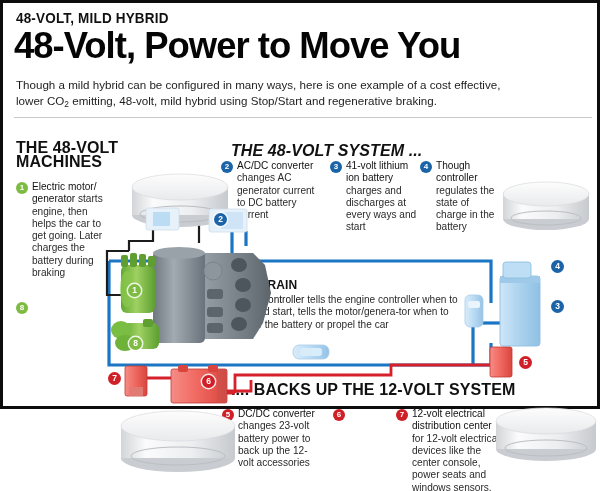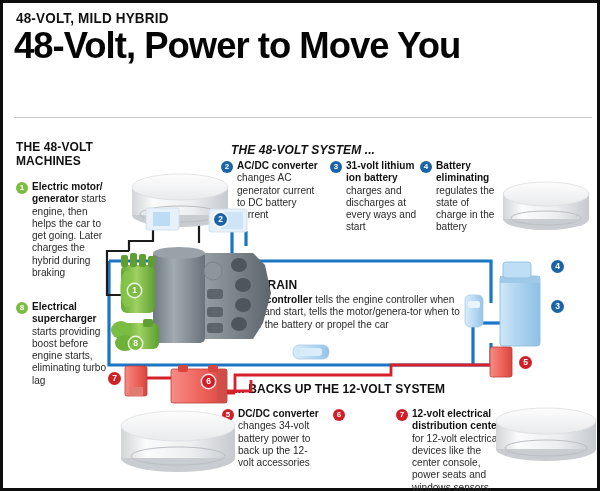--- a/index.html
+++ b/index.html
@@ -2,21 +2,21 @@
 <html><head>
 <meta charset="utf-8">
 <style>
   html,body{margin:0;padding:0;background:#ffffff;}
   body{
     width:600px;height:491px;overflow:hidden;position:relative;
     font-family:"Liberation Sans","DejaVu Sans",sans-serif;
     color:#1a1a1a;
   }
   #page{
-    position:absolute;inset:0;width:600px;height:491px;
+    position:absolute;inset:0;width:600px;height:409px;
     border:3px solid #0d0d0d;box-sizing:border-box;background:#fff;
   }
   
   .kicker{
     position:absolute;left:13px;top:8px;
     font-size:14.5px;font-weight:bold;letter-spacing:.2px;
     color:#111;line-height:1;white-space:nowrap;
     transform:scaleX(.93);transform-origin:left center;
   }
   .headline{
@@ -29,32 +29,32 @@
     position:absolute;left:13px;top:74px;width:568px;
     font-size:11.6px;line-height:15.5px;color:#1d1d1d;
   }
   .intro sub{font-size:8.4px;vertical-align:-2px;}
   .rule{
     position:absolute;left:11px;top:114px;width:578px;height:1px;
     background:#c8c8c8;
   }
   
   .sec-head{
-    position:absolute;font-size:12px;font-weight:bold;color:#111;
+    position:absolute;font-size:16px;font-weight:bold;color:#111;
     line-height:13.5px;letter-spacing:.1px;
   }
   
   .callout{position:absolute;font-size:10.1px;line-height:12.3px;color:#2a2a2a;}
   .callout .badge{
     position:absolute;left:0;top:1px;width:12px;height:12px;border-radius:50%;
     color:#fff;font-size:8px;font-weight:bold;text-align:center;
     line-height:12px;
   }
   .callout .body{margin-left:16px;display:block;}
-  .callout .body b{color:#111;font-weight:bold;}
+  .callout .body b{color:#111;font-weight:normal;}
   .g .badge{background:#7dbb42;}
   .b .badge{background:#1b64a8;}
   .r .badge{background:#cf2027;}
 
   
   #diagram{position:absolute;left:0;top:0;width:600px;height:491px;pointer-events:none;}
 
   
   .dbadge{
     position:absolute;width:13px;height:13px;border-radius:50%;
@@ -65,62 +65,65 @@
   .db{background:#1b64a8;}
   .dr{background:#cf2027;}
 </style>
 </head>
 <body>
 
 <div id="page">
 
   <div class="kicker">48-VOLT, MILD HYBRID</div>
   <div class="headline">48-Volt, Power to Move You</div>
+  <div class="intro">
+    <span>Though a mild hybrid can be configured in many ways, here is one example of a cost effective,</span><br>
+    <span>lower CO</span><sub>2</sub><span> emitting, 48-volt, mild hybrid using Stop/Start and regenerative braking.</span>
+  </div>
   <div class="rule"></div>
 
   <div class="sec-head" style="left:13px;top:138px;">
     <span>THE 48-VOLT</span><br>
     <span>MACHINES</span>
   </div>
   <div class="sec-head" style="left:228px;top:141px;font-style:italic;">THE 48-VOLT SYSTEM ...</div>
   <div class="sec-head" style="left:228px;top:276px;font-size:12px;">THE BRAIN</div>
   <div class="sec-head" style="left:228px;top:380px;">.... BACKS UP THE 12-VOLT SYSTEM</div>
 
   <div class="callout" style="left:228px;top:291px;width:232px;">
     <span class="body" style="margin-left:0;"><b>Hybrid controller</b><span> tells the engine controller when to stop and start, tells the motor/genera-tor when to charge the battery or propel the car</span></span>
   </div>
 
   <div class="callout g" style="left:13px;top:178px;width:92px;">
     <span class="badge">1</span>
-    <span class="body"><b>Electric motor/ generator</b><span> starts engine, then helps the car to get going. Later charges the hybrid during braking</span></span>
+    <span class="body"><b>Electric motor/ generator</b><span> starts engine, then helps the car to get going. Later charges the battery during braking</span></span>
   </div>
 
   <div class="callout g" style="left:13px;top:298px;width:92px;">
     <span class="badge">8</span>
-    <span class="body"><b>Electrical supercharger</b><span> starts providing boost before engine starts, eliminating turbo lag</span></span>
   </div>
 
   <div class="callout b" style="left:218px;top:157px;width:98px;">
     <span class="badge">2</span>
     <span class="body"><b>AC/DC converter</b><span> changes AC generator current to DC battery current</span></span>
   </div>
 
   <div class="callout b" style="left:327px;top:157px;width:87px;">
     <span class="badge">3</span>
-    <span class="body"><b>31-volt lithium ion battery</b><span> charges and discharges at every ways and start</span></span>
+    <span class="body"><b>41-volt lithium ion battery</b><span> charges and discharges at every ways and start</span></span>
   </div>
 
   <div class="callout b" style="left:417px;top:157px;width:80px;">
     <span class="badge">4</span>
-    <span class="body"><b>Battery eliminating</b><span> regulates the state of charge in the battery</span></span>
+    <span class="body"><b>Though controller</b><span> regulates the state of charge in the battery</span></span>
   </div>
 
   <div class="callout r" style="left:219px;top:405px;width:97px;">
     <span class="badge">5</span>
-    <span class="body"><b>DC/DC converter</b><span> changes 34-volt battery power to back up the 12-volt accessories</span></span>
+    <span class="body"><b>DC/DC converter</b><span> changes 23-volt battery power to back up the 12-volt accessories</span></span>
   </div>
 
   <div class="callout r" style="left:330px;top:405px;width:52px;">
     <span class="badge">6</span>
   </div>
 
   <div class="callout r" style="left:393px;top:405px;width:110px;">
     <span class="badge">7</span>
     <span class="body"><b>12-volt electrical distribution center</b><span> for 12-volt electrical devices like the center console, power seats and windows sensors, etc.</span></span>
   </div>

